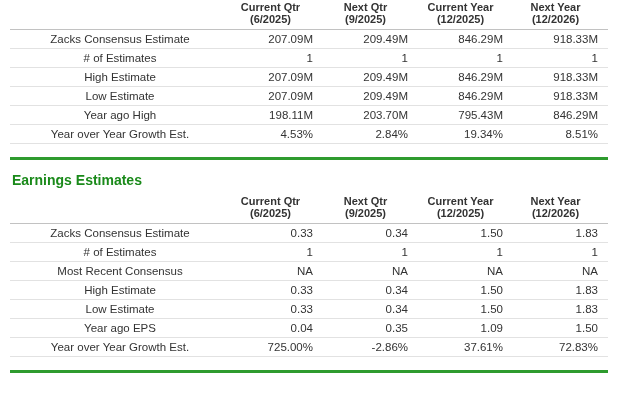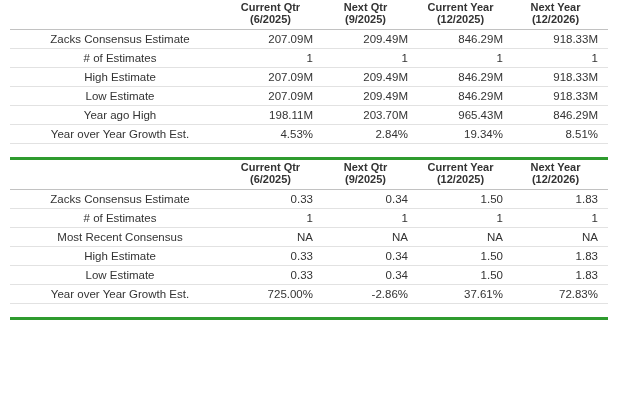--- a/index.html
+++ b/index.html
@@ -115,36 +115,37 @@
             <td class="row-label" data-name="row-label">Low Estimate</td>
             <td data-name="row-value">207.09M</td>
             <td data-name="row-value">209.49M</td>
             <td data-name="row-value">846.29M</td>
             <td data-name="row-value">918.33M</td>
           </tr>
           <tr data-name="table-row">
             <td class="row-label" data-name="row-label">Year ago High</td>
             <td data-name="row-value">198.11M</td>
             <td data-name="row-value">203.70M</td>
-            <td data-name="row-value">965.43M</td>
+            <td data-name="row-value">795.43M</td>
             <td data-name="row-value">846.29M</td>
           </tr>
           <tr data-name="table-row">
             <td class="row-label" data-name="row-label">Year over Year Growth Est.</td>
             <td data-name="row-value">4.53%</td>
             <td data-name="row-value">2.84%</td>
             <td data-name="row-value">19.34%</td>
             <td data-name="row-value">8.51%</td>
           </tr>
         </tbody>
     </table>
     <div class="green-bar" data-name="section-divider-bar"></div>
   </section>
 
   <section class="section" data-name="estimates-section">
+    <h2 class="section-title" data-name="section-title">Earnings Estimates</h2>
     <table data-name="estimates-table">
       <thead data-name="table-head">
         <tr data-name="header-row">
           <th class="label-col" data-name="header-spacer-cell"></th>
         <th data-name="column-header">
               <div data-name="column-header-label">Current Qtr</div>
               <div data-name="column-header-period">(6/2025)</div>
             </th>
             <th data-name="column-header">
               <div data-name="column-header-label">Next Qtr</div>
@@ -190,20 +191,27 @@
             <td data-name="row-value">1.83</td>
           </tr>
           <tr data-name="table-row">
             <td class="row-label" data-name="row-label">Low Estimate</td>
             <td data-name="row-value">0.33</td>
             <td data-name="row-value">0.34</td>
             <td data-name="row-value">1.50</td>
             <td data-name="row-value">1.83</td>
           </tr>
           <tr data-name="table-row">
+            <td class="row-label" data-name="row-label">Year ago EPS</td>
+            <td data-name="row-value">0.04</td>
+            <td data-name="row-value">0.35</td>
+            <td data-name="row-value">1.09</td>
+            <td data-name="row-value">1.50</td>
+          </tr>
+          <tr data-name="table-row">
             <td class="row-label" data-name="row-label">Year over Year Growth Est.</td>
             <td data-name="row-value">725.00%</td>
             <td data-name="row-value">-2.86%</td>
             <td data-name="row-value">37.61%</td>
             <td data-name="row-value">72.83%</td>
           </tr>
         </tbody>
     </table>
     <div class="green-bar" data-name="section-divider-bar"></div>
   </section>

